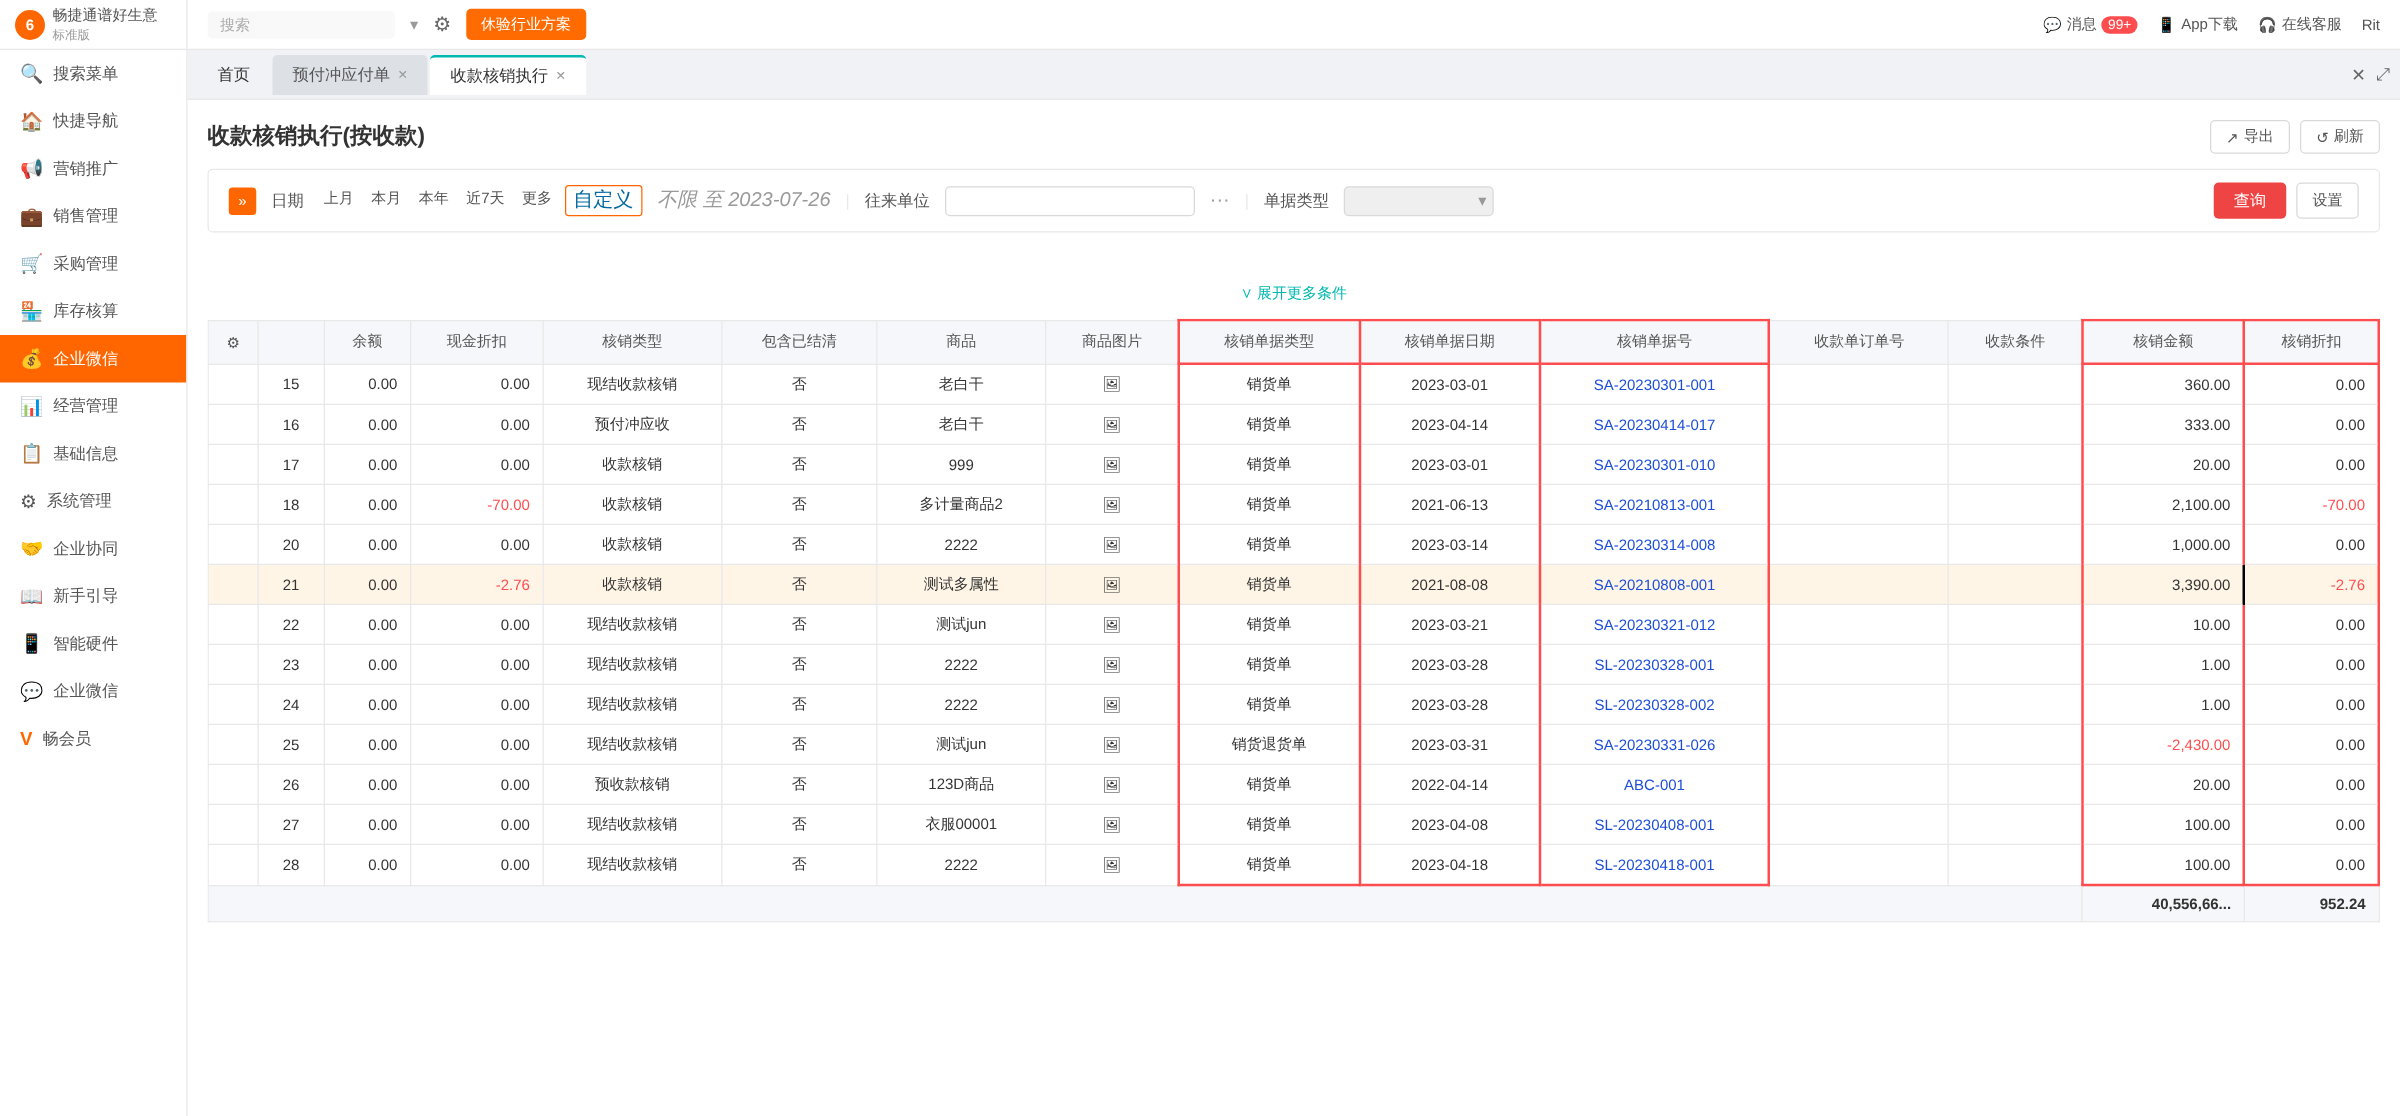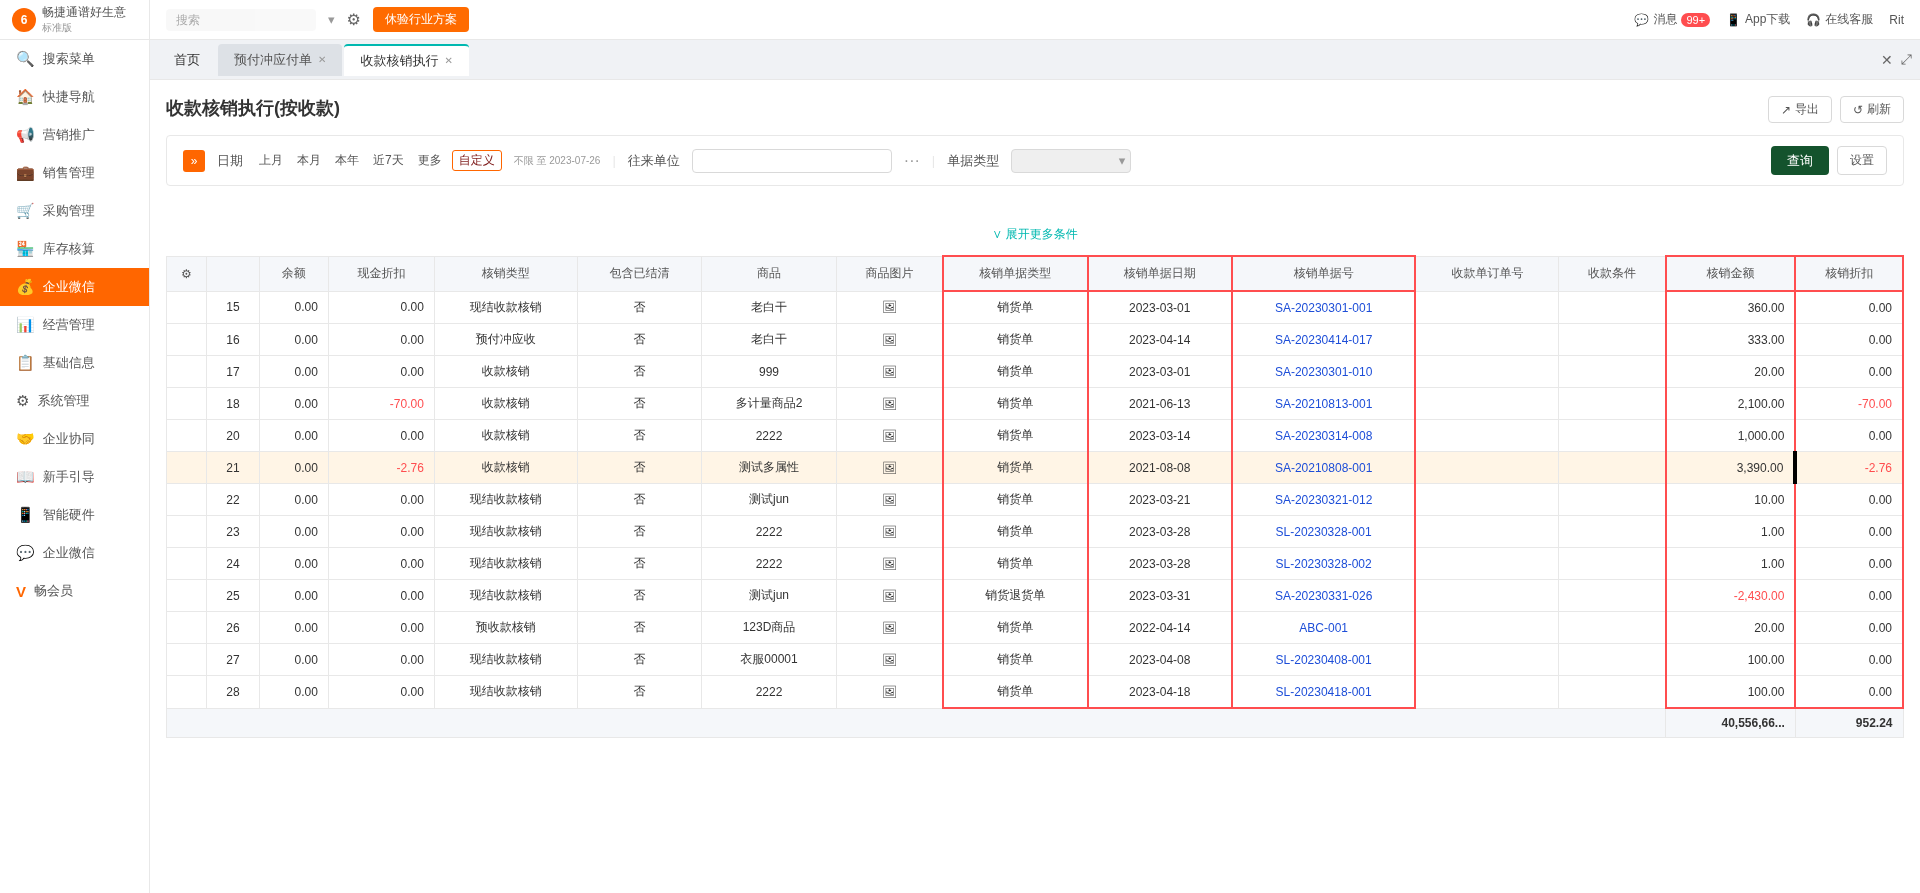--- a/index.html
+++ b/index.html
@@ -83,27 +83,27 @@
       margin-bottom: 12px;
       display: flex;
       align-items: center;
       gap: 12px;
       flex-wrap: wrap;
     }
     .filter-toggle-btn { background: #ff6600; color: #fff; border: none; width: 22px; height: 22px; border-radius: 3px; cursor: pointer; font-size: 12px; }
     .filter-label { font-size: 13px; color: #555; }
     .filter-date-links { display: flex; gap: 6px; }
     .date-link { color: #555; cursor: pointer; font-size: 12px; padding: 2px 4px; }
-    .date-custom { color: #7f1d1d; border: 1px solid #ff6600; border-radius: 3px; padding: 1px 6px; cursor: pointer; font-size: 12px; }
+    .date-custom { color: #0369a1; border: 1px solid #ff6600; border-radius: 3px; padding: 1px 6px; cursor: pointer; font-size: 16px; }
     .filter-separator { color: #e8e8e8; }
     .filter-input { border: 1px solid #d9d9d9; border-radius: 4px; padding: 4px 10px; font-size: 12px; min-width: 200px; }
     .filter-dots { color: #999; font-size: 16px; cursor: pointer; }
     .filter-select-wrap { position: relative; display: flex; align-items: center; }
     .filter-select { border: 1px solid #d9d9d9; border-radius: 4px; padding: 4px 24px 4px 10px; font-size: 12px; min-width: 120px; appearance: none; }
-    .query-btn { background: #14532d; color: #fff; border: none; border-radius: 4px; padding: 5px 16px; cursor: pointer; font-size: 13px; }
+    .query-btn { background: #ef4444; color: #fff; border: none; border-radius: 4px; padding: 5px 16px; cursor: pointer; font-size: 13px; }
     .settings-btn { background: #fff; border: 1px solid #d9d9d9; border-radius: 4px; padding: 5px 12px; cursor: pointer; font-size: 12px; color: #555; }
 
     
     .expand-bar {
       text-align: center;
       color: #00b8b0;
       font-size: 12px;
       cursor: pointer;
       margin-bottom: 8px;
       padding: 4px 0;
@@ -320,21 +320,21 @@
         <button class="filter-toggle-btn">»</button>
         <span class="filter-label">日期</span>
         <div class="filter-date-links">
           <span class="date-link">上月</span>
           <span class="date-link">本月</span>
           <span class="date-link">本年</span>
           <span class="date-link">近7天</span>
           <span class="date-link">更多</span>
           <span class="date-custom">自定义</span>
         </div>
-        <div style="font-size:10px;color:#999;">不限 至 2023-07-26</div>
+        <div style="font-size:16px;color:#999;font-style:italic;">不限 至 2023-07-26</div>
         <span class="filter-separator">|</span>
         <span class="filter-label">往来单位</span>
         <input class="filter-input" type="text" style="width: 180px;">
         <span class="filter-dots">···</span>
         <span class="filter-separator">|</span>
         <span class="filter-label">单据类型</span>
         <div class="filter-select-wrap">
           <select class="filter-select">
             <option></option>
           </select>
@@ -462,21 +462,21 @@
                 <td style="text-align:right;color:#ff4d4f;">-2.76</td>
                 <td>收款核销</td>
                 <td>否</td>
                 <td>测试多属性</td>
                 <td>🖼</td>
                 <td style="border-left:2px solid #ff4d4f;border-right:2px solid #ff4d4f;">销货单</td>
                 <td style="border-left:2px solid #ff4d4f;border-right:2px solid #ff4d4f;">2021-08-08</td>
                 <td style="border-left:2px solid #ff4d4f;border-right:2px solid #ff4d4f;"><a class="link-text" href="#">SA-20210808-001</a></td>
                 <td></td>
                 <td></td>
-                <td style="text-align:right;border-left:2px solid #ff4d4f;border-right:4px solid #000000;">3,390.00</td>
+                <td style="text-align:right;border-left:2px solid #ff4d4f;border-right:2px solid #000000;">3,390.00</td>
                 <td style="text-align:right;border-left:2px solid #ff4d4f;border-right:2px solid #ff4d4f;color:#ff4d4f;">-2.76</td>
               </tr>
               <tr>
                 <td></td>
                 <td>22</td>
                 <td style="text-align:right;">0.00</td>
                 <td style="text-align:right;">0.00</td>
                 <td>现结收款核销</td>
                 <td>否</td>
                 <td>测试jun</td>

